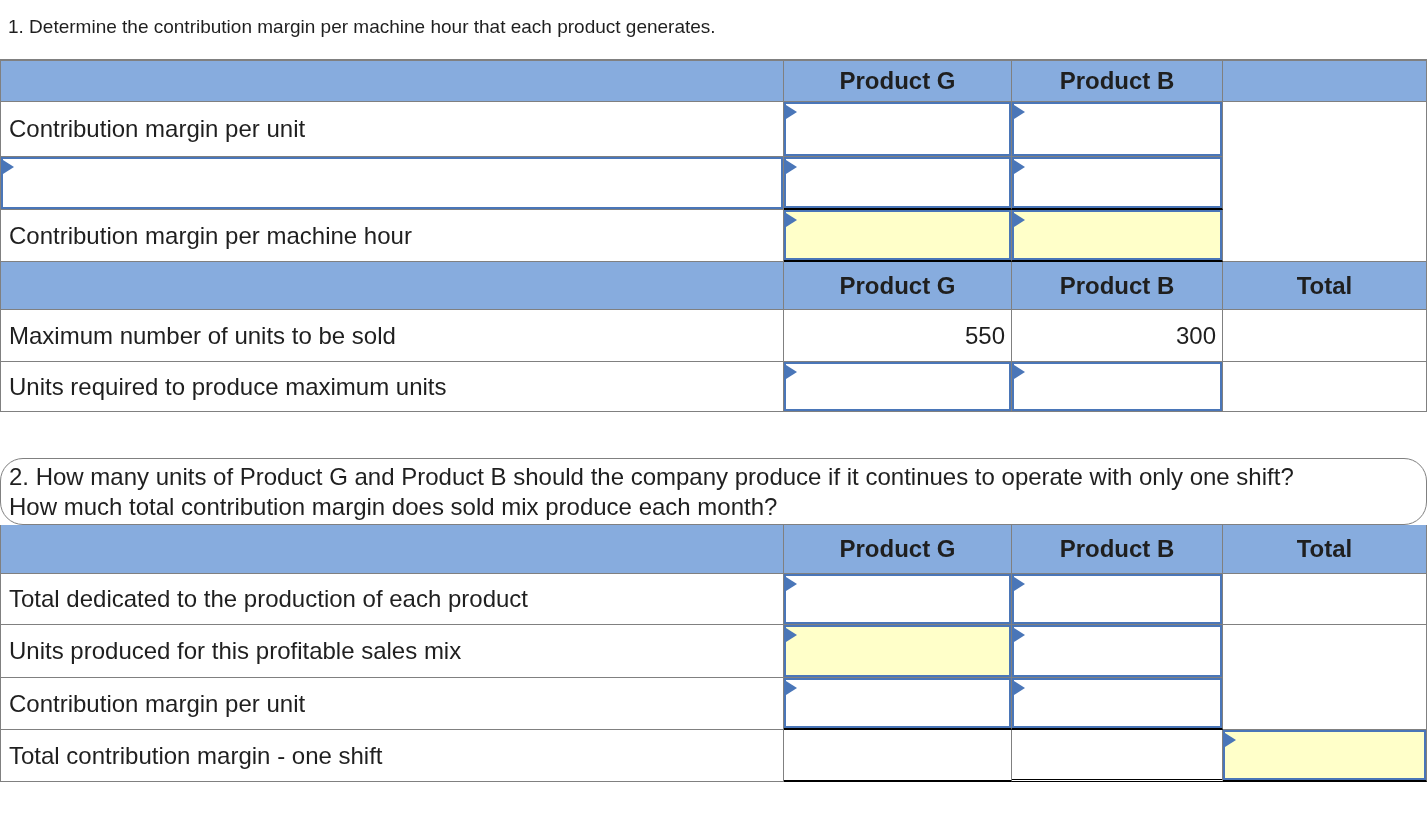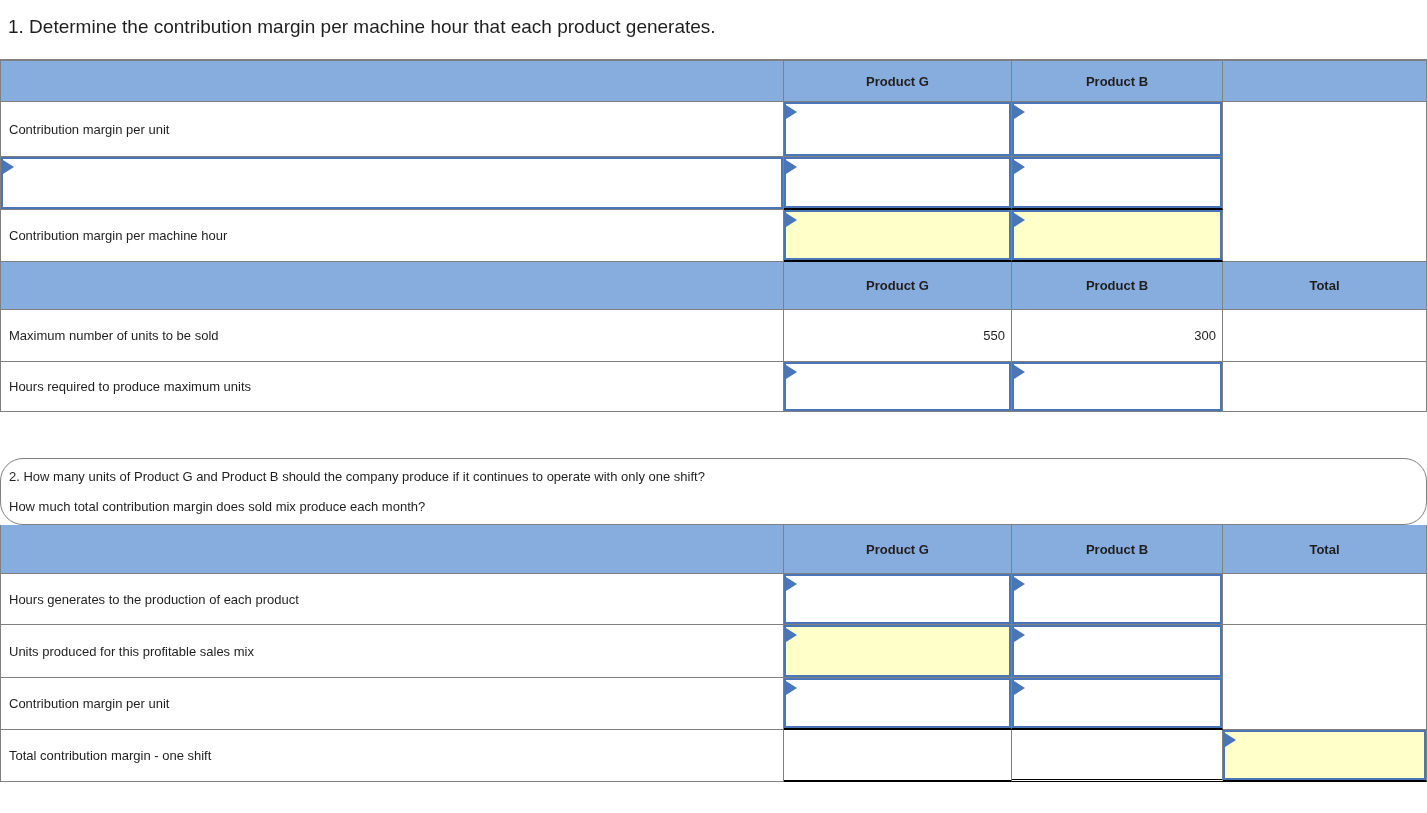--- a/index.html
+++ b/index.html
@@ -23,21 +23,21 @@
   .grid{
     display:grid;
     grid-template-columns:784px 228px 211px 204px;
     grid-template-rows:43px 55px 53px 52px 48px 52px 50px 46px 67px 49px 51px 53px 52px 52px;
     width:1427px;
   }
   .c{
     border-right:1px solid var(--grid-gray);
     border-bottom:1px solid var(--grid-gray);
     display:flex;align-items:center;
-    font-size:13px;
+    font-size:24px;
     position:relative;
     background:#fff;
   }
   .cl{border-left:1px solid var(--grid-gray);}
   .ct{border-top:2px solid var(--grid-gray);}
   .hdr{
     background:var(--header-blue);
     font-weight:700;justify-content:center;
   }
   .lbl{padding-left:8px;}
@@ -114,21 +114,21 @@
     <div class="c hdr cl" style="grid-area:5/1"></div>
     <div class="c hdr" style="grid-area:5/2">Product G</div>
     <div class="c hdr" style="grid-area:5/3">Product B</div>
     <div class="c hdr" style="grid-area:5/4">Total</div>
 
     <div class="c lbl cl" style="grid-area:6/1">Maximum number of units to be sold</div>
     <div class="c num" style="grid-area:6/2">550</div>
     <div class="c num" style="grid-area:6/3">300</div>
     <div class="c num" style="grid-area:6/4"></div>
 
-    <div class="c lbl cl" style="grid-area:7/1">Hours required to produce maximum units</div>
+    <div class="c lbl cl" style="grid-area:7/1">Units required to produce maximum units</div>
     <div class="c inp" style="grid-area:7/2">
       <span class="tri"></span>
       <span></span>
     </div>
     <div class="c inp" style="grid-area:7/3">
       <span class="tri"></span>
       <span></span>
     </div>
     <div class="c num" style="grid-area:7/4"></div>
 
@@ -137,21 +137,21 @@
     <div class="c qbox" style="grid-area:9/1/10/5">
       <div>2. How many units of Product G and Product B should the company produce if it continues to operate with only one shift?</div>
       <div>How much total contribution margin does sold mix produce each month?</div>
     </div>
 
     <div class="c hdr cl" style="grid-area:10/1"></div>
     <div class="c hdr" style="grid-area:10/2">Product G</div>
     <div class="c hdr" style="grid-area:10/3">Product B</div>
     <div class="c hdr" style="grid-area:10/4">Total</div>
 
-    <div class="c lbl cl" style="grid-area:11/1">Hours generates to the production of each product</div>
+    <div class="c lbl cl" style="grid-area:11/1">Total dedicated to the production of each product</div>
     <div class="c inp" style="grid-area:11/2">
       <span class="tri"></span>
       <span></span>
     </div>
     <div class="c inp" style="grid-area:11/3">
       <span class="tri"></span>
       <span></span>
     </div>
     <div class="c num" style="grid-area:11/4"></div>
 

